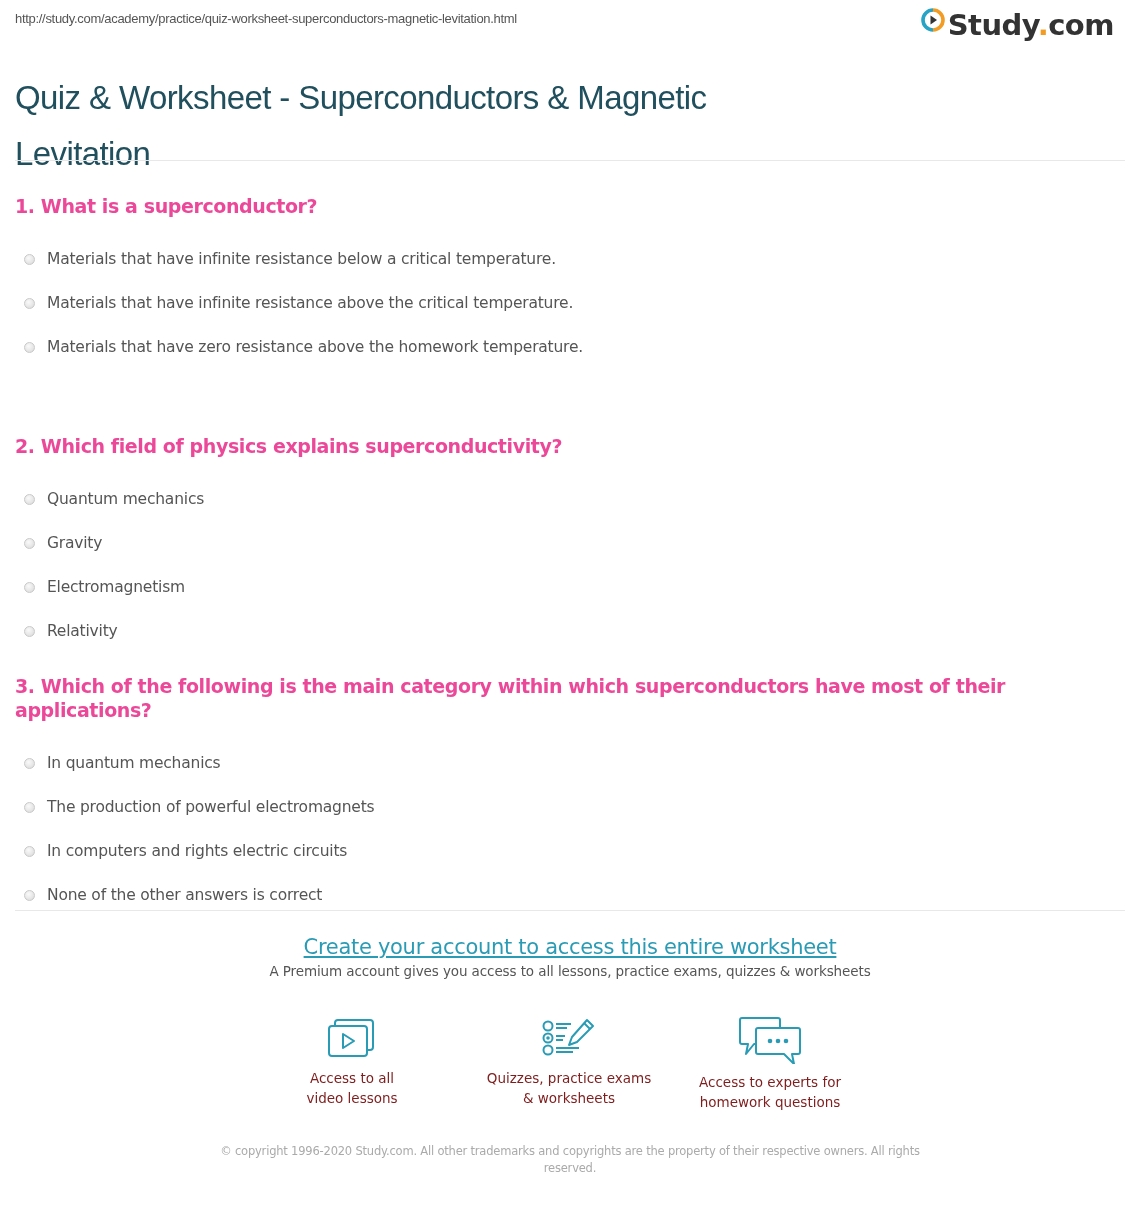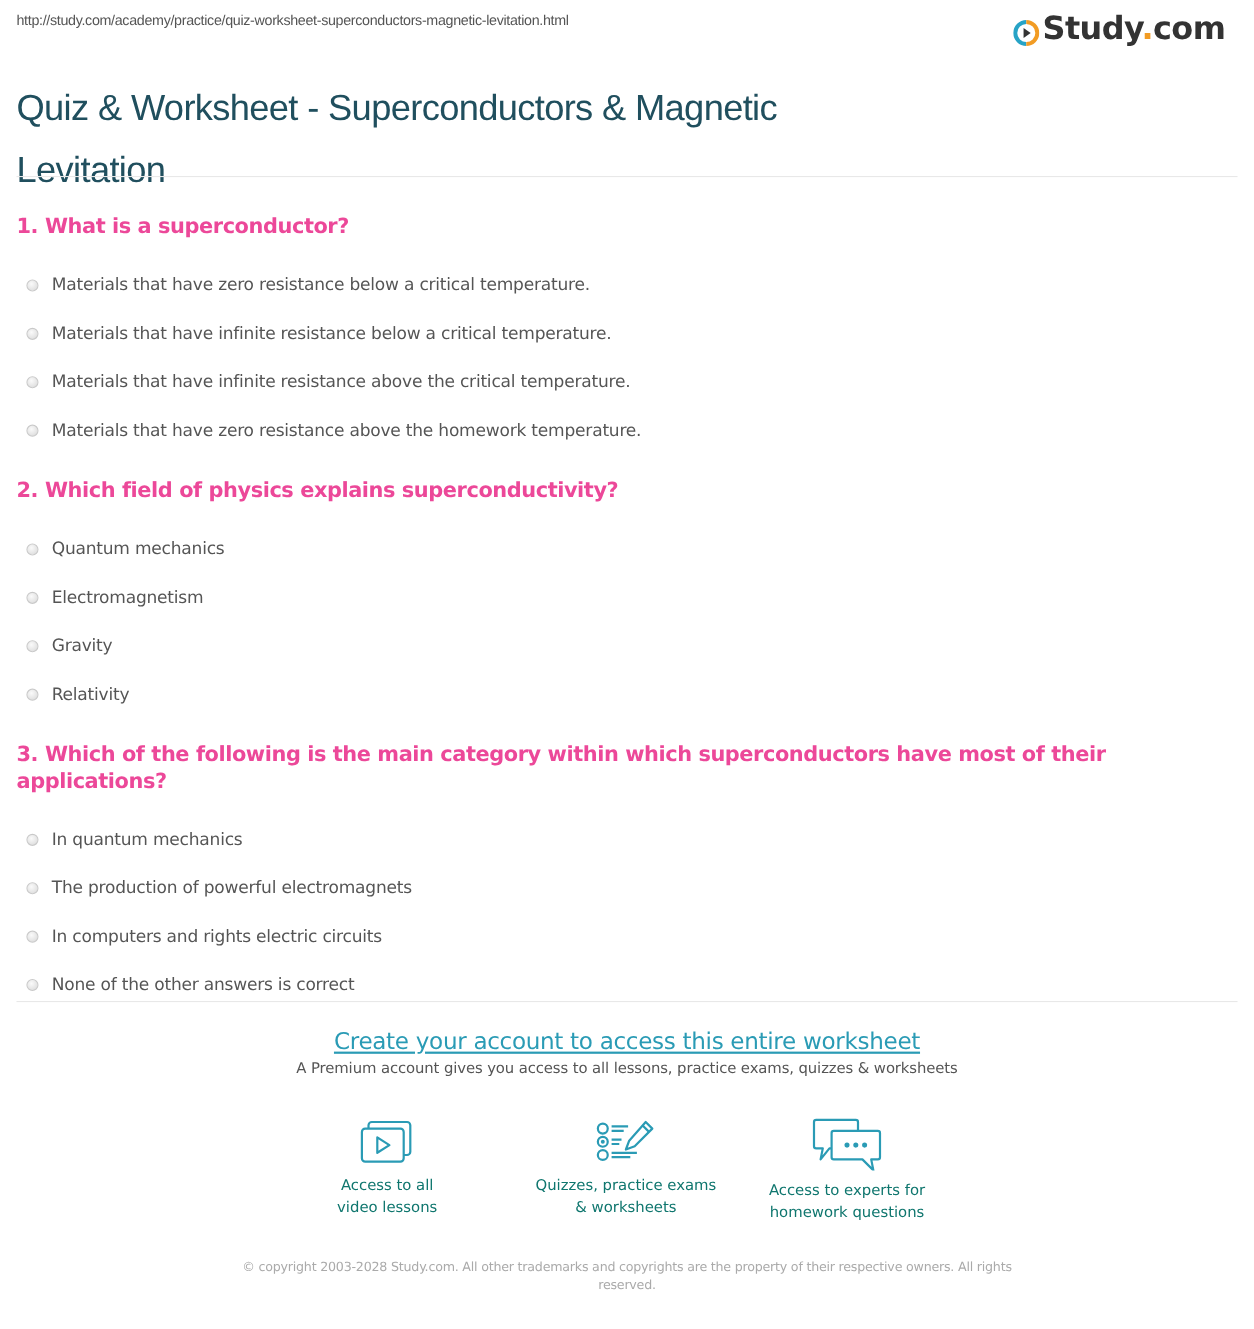--- a/index.html
+++ b/index.html
@@ -1,21 +1,21 @@
 <!DOCTYPE html>
 <html><head>
 <meta charset="utf-8">
 <style>
   * { box-sizing: border-box; margin: 0; padding: 0; }
   html, body { width: 1140px; height: 1208px; background: #ffffff; overflow: hidden; }
   body { font-family: "DejaVu Sans", "Liberation Sans", sans-serif; color: #555555; position: relative; }
 
   .url { position: absolute; left: 15px; top: 11px; font-size: 13px; color: #555; letter-spacing: -0.3px; font-family: Liberation Sans, sans-serif; }
 
-  .logo { position: absolute; right: 26px; top: 8px; display: flex; align-items: flex-end; height: 34px; }
+  .logo { position: absolute; right: 26px; top: 8px; display: flex; align-items: flex-start; height: 34px; }
   .logo svg { width: 24px; height: 24px; margin-right: 3px; }
   .logo-text { font-size: 29px; font-weight: bold; color: #333333; letter-spacing: -0.5px; font-family: "DejaVu Sans", sans-serif; }
   .logo-dot { color: #f29c24; }
 
   .title { position: absolute; left: 15px; top: 70px; width: 760px; font-size: 33px; line-height: 56px; color: #204f5e; font-weight: normal; letter-spacing: -0.6px; font-family: Liberation Sans, sans-serif; }
 
   .divider { position: absolute; left: 15px; right: 15px; height: 1px; background: #e8e8e8; }
 
   .question { position: absolute; left: 15px; right: 15px; }
   .q-text { font-size: 19px; font-weight: bold; color: #ec4899; letter-spacing: -0.4px; line-height: 24px; }
@@ -24,21 +24,21 @@
   .radio { width: 11px; height: 11px; border-radius: 50%; border: 1px solid #c9c9c9; background: radial-gradient(circle at 40% 35%, #fafafa 0%, #e2e2e2 70%, #d0d0d0 100%); margin-left: 9px; margin-right: 12px; flex-shrink: 0; }
   .answer-label { line-height: 20px; }
 
   .cta { position: absolute; left: 0; right: 0; top: 933px; text-align: center; }
   .cta-title { font-size: 21px; color: #2a9bb5; letter-spacing: -0.3px; line-height: 28px; text-decoration: underline; }
   .cta-sub { font-size: 13.5px; color: #555; margin-top: 2px; letter-spacing: -0.1px; }
 
   .features { position: absolute; top: 1016px; left: 0; right: 0; }
   .feature { position: absolute; width: 200px; text-align: center; }
   .feature svg { display: block; margin: 0 auto; }
-  .feature-label { font-size: 13.5px; color: #0f766e; line-height: 20px; margin-top: 8px; }
+  .feature-label { font-size: 13.5px; color: #7f1d1d; line-height: 20px; margin-top: 8px; }
 
   .copyright { position: absolute; top: 1143px; left: 215px; width: 710px; text-align: center; font-size: 11.5px; color: #aaaaaa; line-height: 17px; letter-spacing: -0.2px; }
 </style>
 </head>
 <body>
 
 <div class="url">http://study.com/academy/practice/quiz-worksheet-superconductors-magnetic-levitation.html</div>
 
 <div class="logo">
   <svg viewBox="0 0 24 24">
@@ -51,24 +51,20 @@
 
 <h1 class="title">Quiz &amp; Worksheet - Superconductors &amp; Magnetic Levitation</h1>
 
 <div class="divider" style="top:160px;"></div>
 
 <div class="question" style="top:194px;">
   <div class="q-text">1. What is a superconductor?</div>
   <ul class="answers">
     <li class="answer">
         <span class="radio"></span>
-        <span class="answer-label">Materials that have zero resistance below a critical temperature.</span>
-      </li>
-    <li class="answer">
-        <span class="radio"></span>
         <span class="answer-label">Materials that have infinite resistance below a critical temperature.</span>
       </li>
     <li class="answer">
         <span class="radio"></span>
         <span class="answer-label">Materials that have infinite resistance above the critical temperature.</span>
       </li>
     <li class="answer">
         <span class="radio"></span>
         <span class="answer-label">Materials that have zero resistance above the homework temperature.</span>
       </li>
@@ -77,25 +73,25 @@
 
 <div class="question" style="top:434px;">
   <div class="q-text">2. Which field of physics explains superconductivity?</div>
   <ul class="answers">
     <li class="answer">
         <span class="radio"></span>
         <span class="answer-label">Quantum mechanics</span>
       </li>
     <li class="answer">
         <span class="radio"></span>
-        <span class="answer-label">Electromagnetism</span>
+        <span class="answer-label">Gravity</span>
       </li>
     <li class="answer">
         <span class="radio"></span>
-        <span class="answer-label">Gravity</span>
+        <span class="answer-label">Electromagnetism</span>
       </li>
     <li class="answer">
         <span class="radio"></span>
         <span class="answer-label">Relativity</span>
       </li>
   </ul>
 </div>
 
 <div class="question" style="top:674px;">
   <div class="q-text">3. Which of the following is the main category within which superconductors have most of their applications?</div>
@@ -168,13 +164,13 @@
       <circle cx="40" cy="25" r="2.3" fill="#2a9bb5"></circle>
       <circle cx="48" cy="25" r="2.3" fill="#2a9bb5"></circle>
     </svg>
     <div class="feature-label">
         <div>Access to experts for</div>
         <div>homework questions</div>
       </div>
   </div>
 </div>
 
-<div class="copyright">© copyright 2003-2028 Study.com. All other trademarks and copyrights are the property of their respective owners. All rights reserved.</div>
+<div class="copyright">© copyright 1996-2020 Study.com. All other trademarks and copyrights are the property of their respective owners. All rights reserved.</div>
 
 </body></html>

